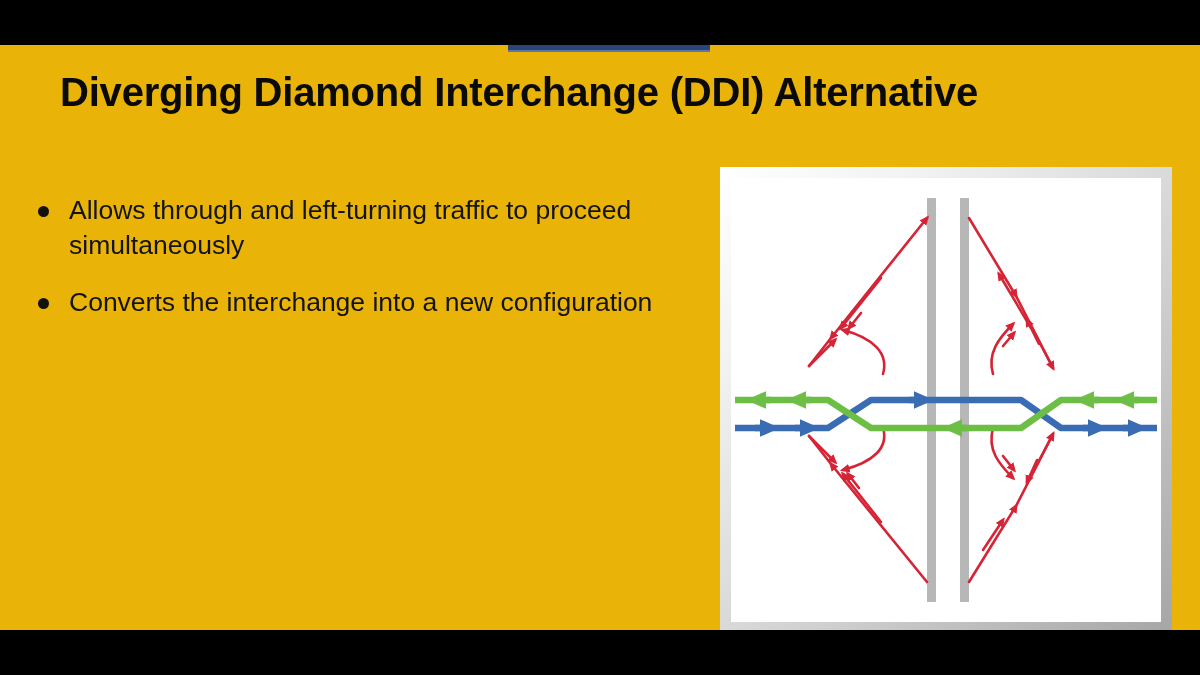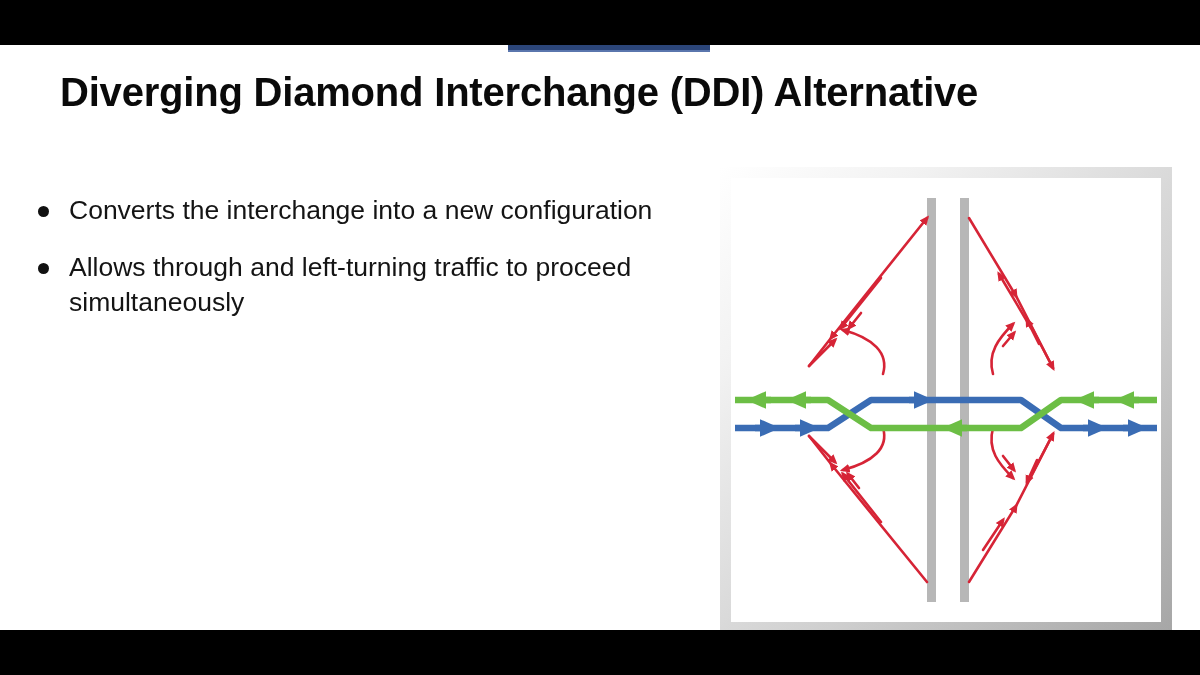--- a/index.html
+++ b/index.html
@@ -35,21 +35,21 @@
     width: 1200px; height: 45px;
     background: #000000;
     z-index: 30;
   }
 
   
   .slide {
     position: absolute;
     left: 0; top: 45px;
     width: 1200px; height: 585px;
-    background: #ffffff;
+    background: #eab308;
     z-index: 10;
   }
 
   
   .accent-bar {
     position: absolute;
     left: 508px;
     top: 28px;
     width: 202px;
     height: 22px;
@@ -128,26 +128,26 @@
 <div class="stage">
 
   <div class="slide">
 
     <div class="title">Diverging Diamond Interchange (DDI) Alternative</div>
 
     <div class="bullets">
 
       <div class="bullet-row">
         <span class="bullet-dot"></span>
-        <span class="bullet-text">Converts the interchange into a new configuration</span>
+        <span class="bullet-text">Allows through and left-turning traffic to proceed simultaneously</span>
       </div>
 
       <div class="bullet-row">
         <span class="bullet-dot"></span>
-        <span class="bullet-text">Allows through and left-turning traffic to proceed simultaneously</span>
+        <span class="bullet-text">Converts the interchange into a new configuration</span>
       </div>
 
     </div>
 
     <div class="diagram-frame">
       <div class="diagram-inner">
         <svg viewBox="0 0 430 444" preserveAspectRatio="none" aria-hidden="true">
           <defs>
             <marker id="ar-red" viewBox="0 0 10 10" refX="6" refY="5" markerWidth="4.2" markerHeight="4.2" orient="auto-start-reverse">
               <path d="M0,1 L9,5 L0,9 z" fill="#d62436"></path>

